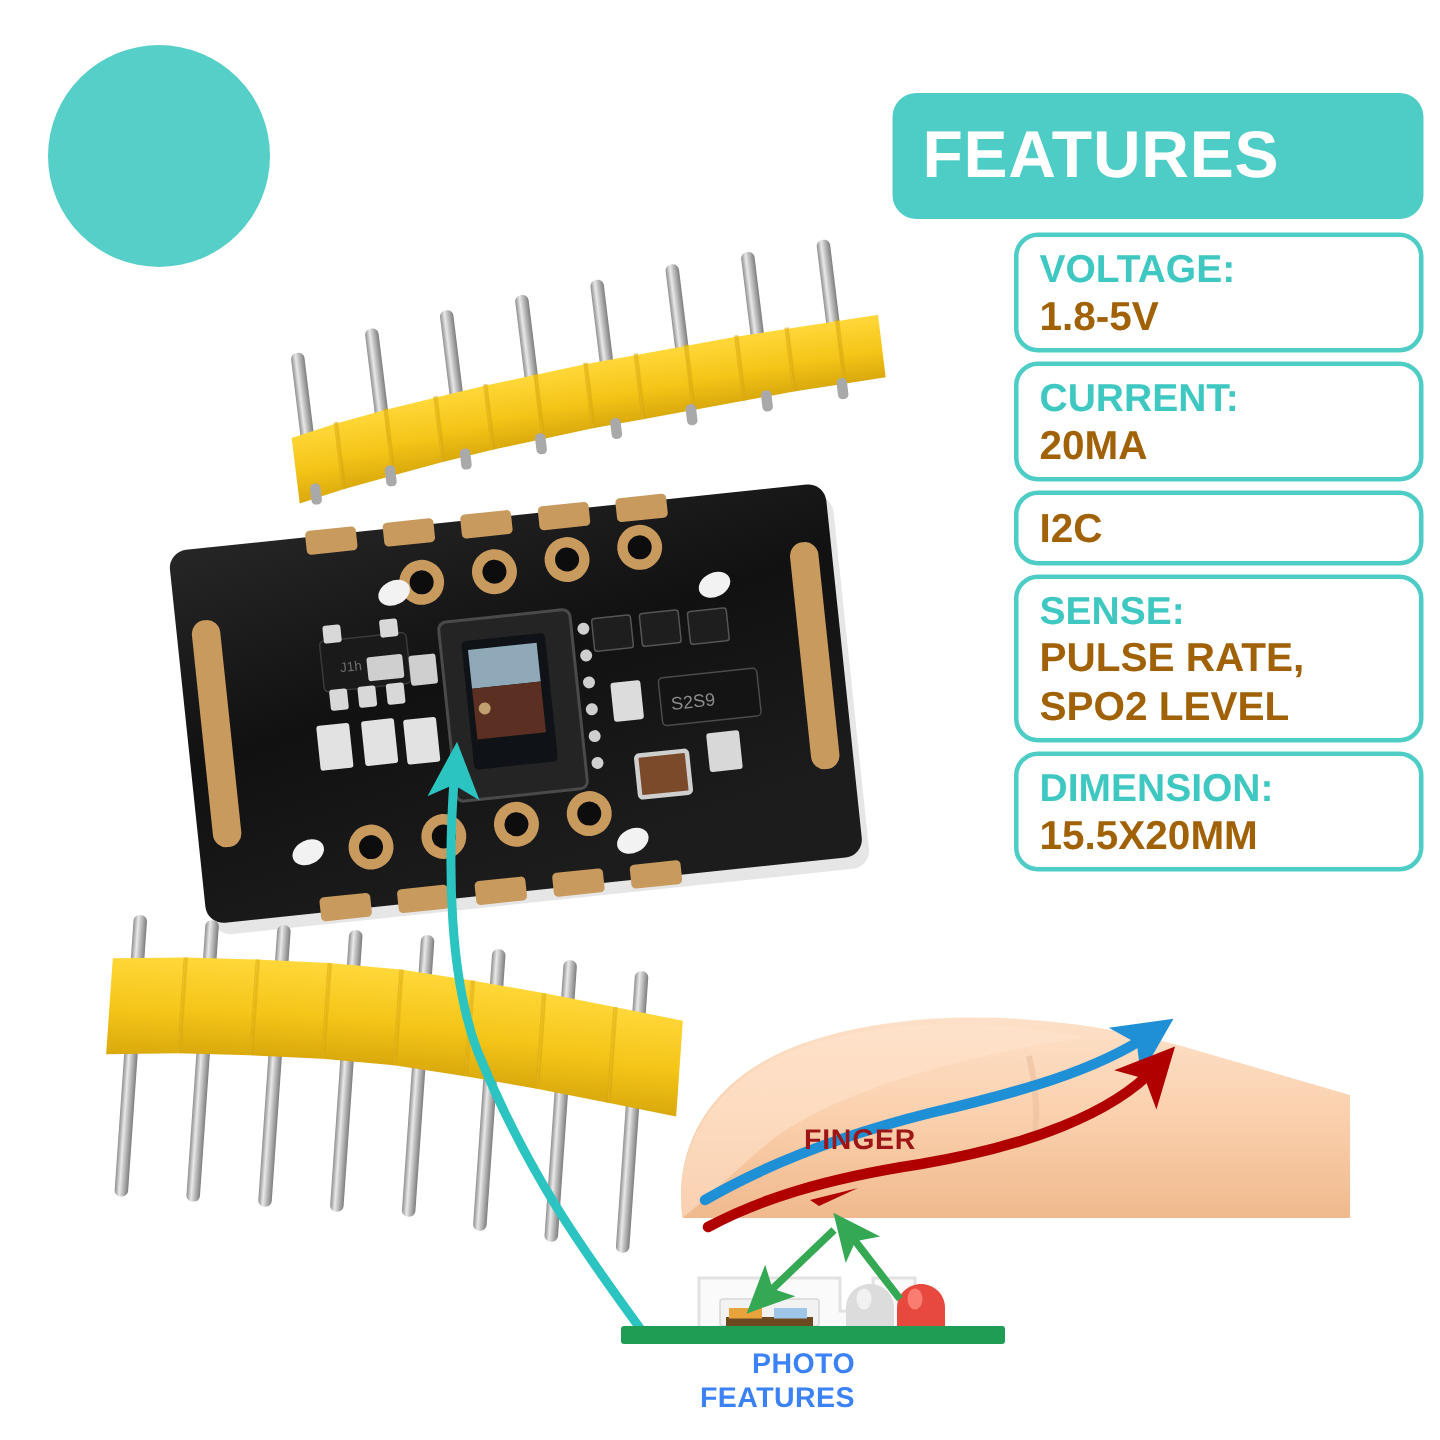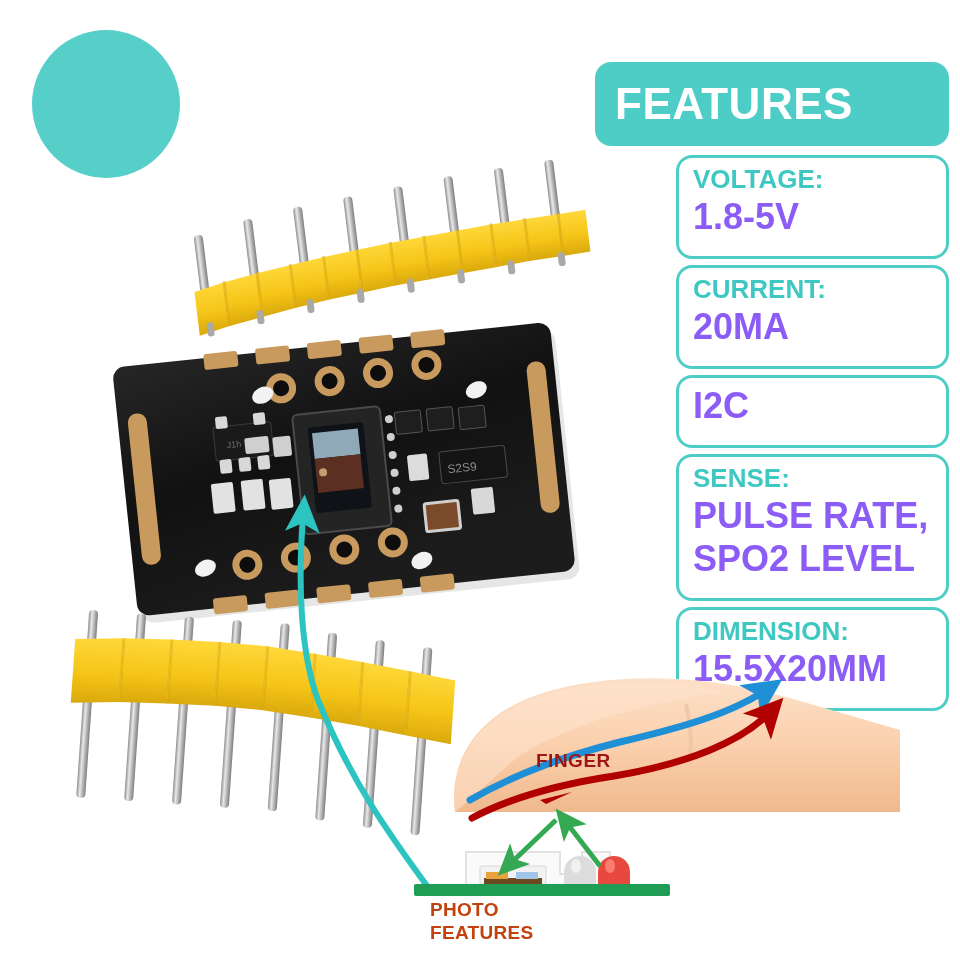--- a/index.html
+++ b/index.html
@@ -14,31 +14,31 @@
 
   
   .features-header{position:absolute;left:595px;top:62px;width:354px;height:84px;
        background:#4ecdc7;border-radius:16px;display:flex;align-items:center;}
   .features-header span{color:#ffffff;font-size:44px;font-weight:bold;letter-spacing:.5px;
        padding-left:20px;line-height:1;}
 
   
   .cards{position:absolute;left:676px;top:155px;width:273px;}
   .card{box-sizing:border-box;border:3px solid #4ecdc7;border-radius:16px;
-        background:#ffffff;padding:6px 12px 18px 14px;margin-bottom:6px;}
+        background:#ffffff;padding:6px 12px 5px 14px;margin-bottom:6px;}
   .card .k{color:#3fc8c2;font-size:26px;font-weight:bold;line-height:1.18;white-space:nowrap;}
-  .card .v{color:#8b5cf6;font-size:36px;font-weight:bold;line-height:1.2;white-space:nowrap;}
+  .card .v{color:#a16207;font-size:27px;font-weight:bold;line-height:1.2;white-space:nowrap;}
   .card .v.multi{white-space:normal;}
 
   
   .stage{position:absolute;left:0;top:0;width:960px;height:960px;pointer-events:none;}
 
   
-  .blabel{position:absolute;color:#c2410c;font-size:19px;font-weight:bold;
-          text-align:left;line-height:1.22;letter-spacing:.3px;}
+  .blabel{position:absolute;color:#3b82f6;font-size:19px;font-weight:bold;
+          text-align:right;line-height:1.22;letter-spacing:.3px;}
   .blabel.photo{left:430px;top:898px;width:140px;}
   .blabel.led{left:545px;top:898px;width:140px;}
   .finger-label{position:absolute;left:536px;top:750px;color:#9e1515;
           font-size:19px;font-weight:bold;letter-spacing:.5px;}
 </style>
 </head>
 <body>
 
 <div id="root">
 

